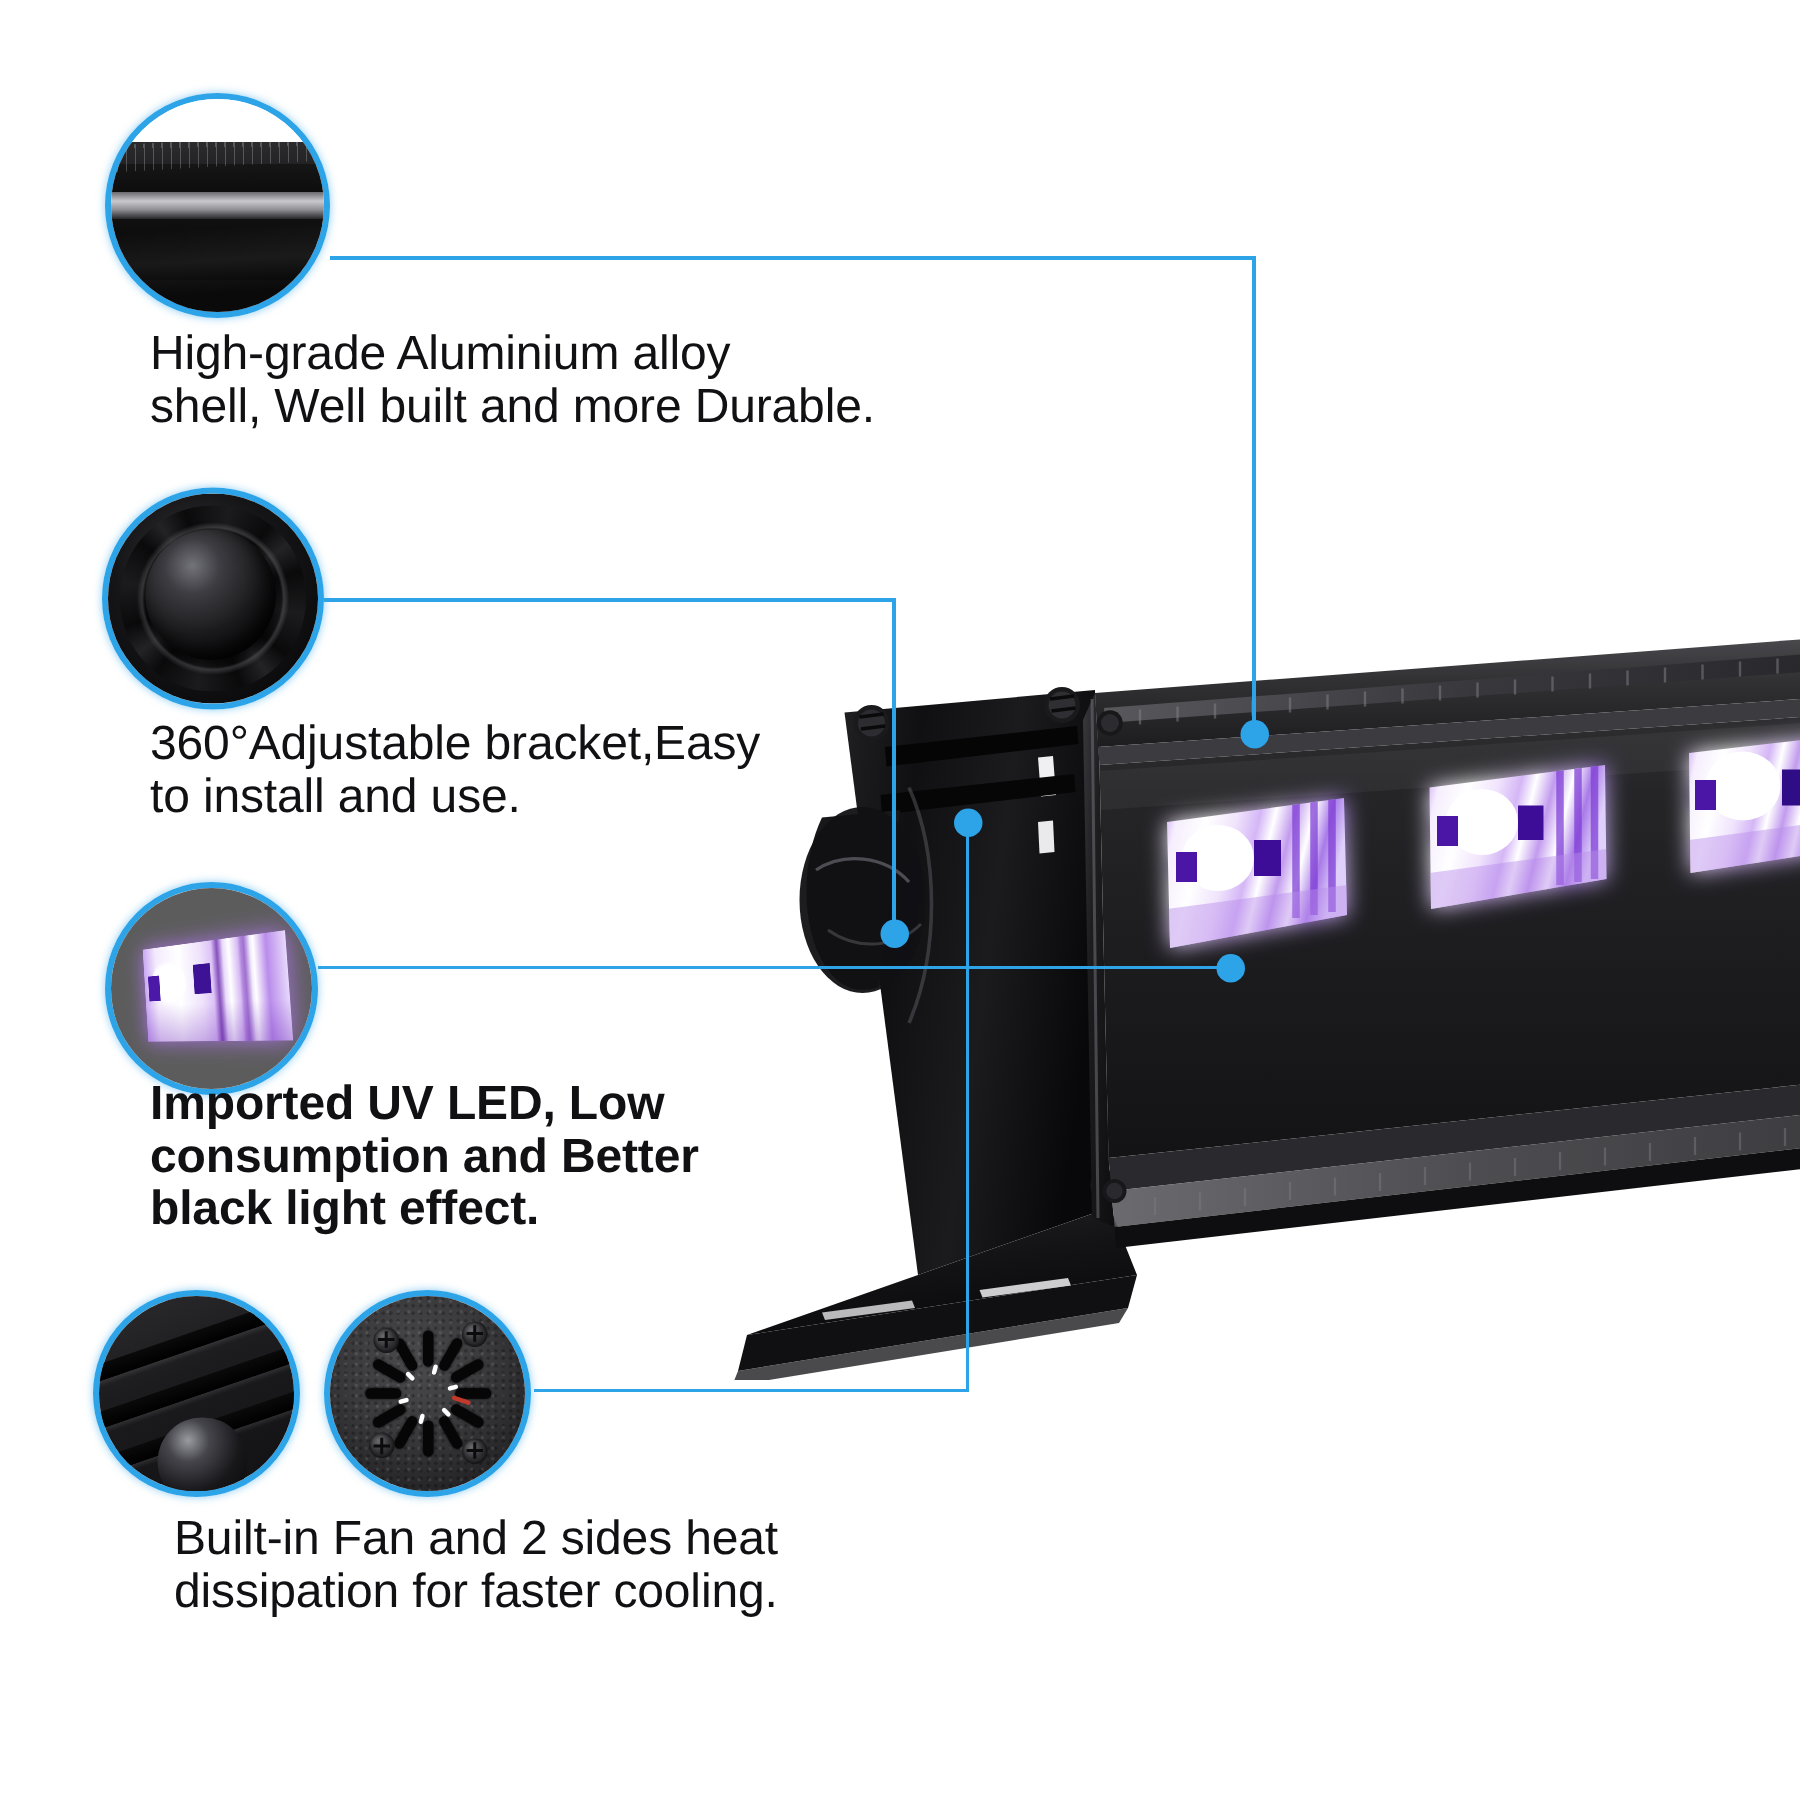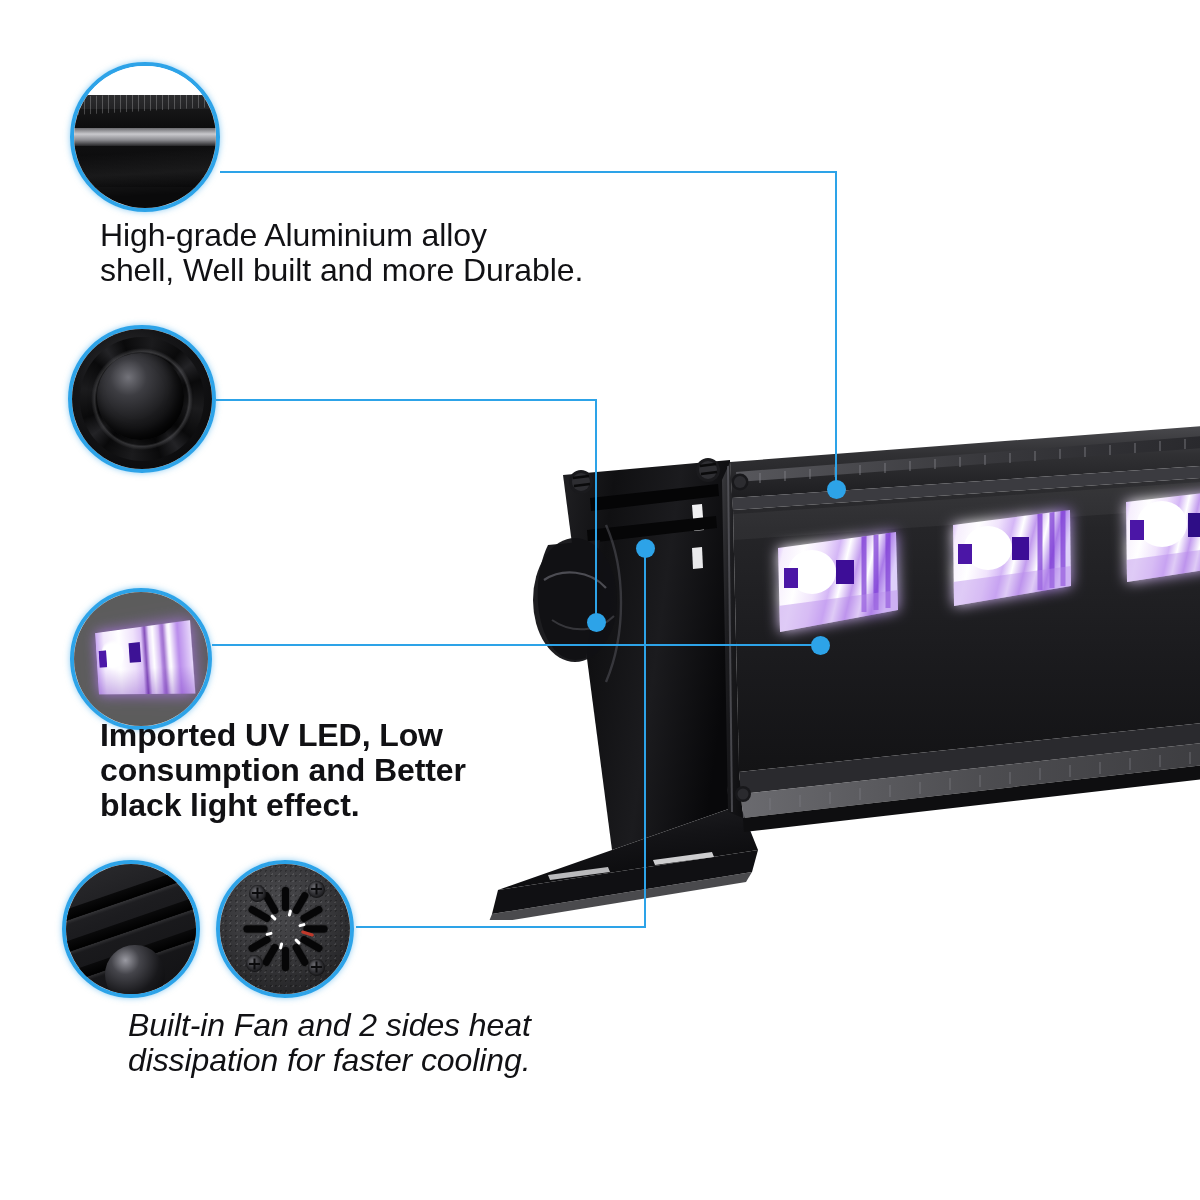--- a/index.html
+++ b/index.html
@@ -431,20 +431,22 @@
   </div>
   <div class="callout-text" style="left:100px; top:218px; width:640px;">High-grade Aluminium alloy
 shell, Well built and more Durable.</div>
 
   <div class="callout-circle" style="left:68px; top:325px; width:148px; height:148px;">
     <div class="knob-art">
       <div class="knob-star"></div>
       <div class="knob-ball"></div>
     </div>
   </div>
+  <div class="callout-text" style="left:100px; top:478px; width:600px;">360°Adjustable bracket,Easy
+to install and use.</div>
 
   <div class="callout-circle" style="left:70px; top:588px; width:142px; height:142px;">
     <div class="uvled-art">
       <div class="uvled-win">
         <div class="uvled-chip"></div>
         <div class="uvled-chip2"></div>
       </div>
     </div>
   </div>
   <div class="callout-text" style="left:100px; top:718px; width:520px;font-weight:bold;">Imported UV LED, Low
@@ -486,16 +488,16 @@
 
       <div class="fan-redmark"></div>
 
       <div class="fan-screw" style="left:22%;  top:16%;"></div>
       <div class="fan-screw" style="left:68%;  top:13%;"></div>
       <div class="fan-screw" style="left:20%;  top:70%;"></div>
       <div class="fan-screw" style="left:68%;  top:73%;"></div>
     </div>
   </div>
 
-  <div class="callout-text" style="left:128px; top:1008px; width:600px;font-style:italic;">Built-in Fan and 2 sides heat
+  <div class="callout-text" style="left:116px; top:1008px; width:600px;">Built-in Fan and 2 sides heat
 dissipation for faster cooling.</div>
 
 </div>
 
 </body></html>

